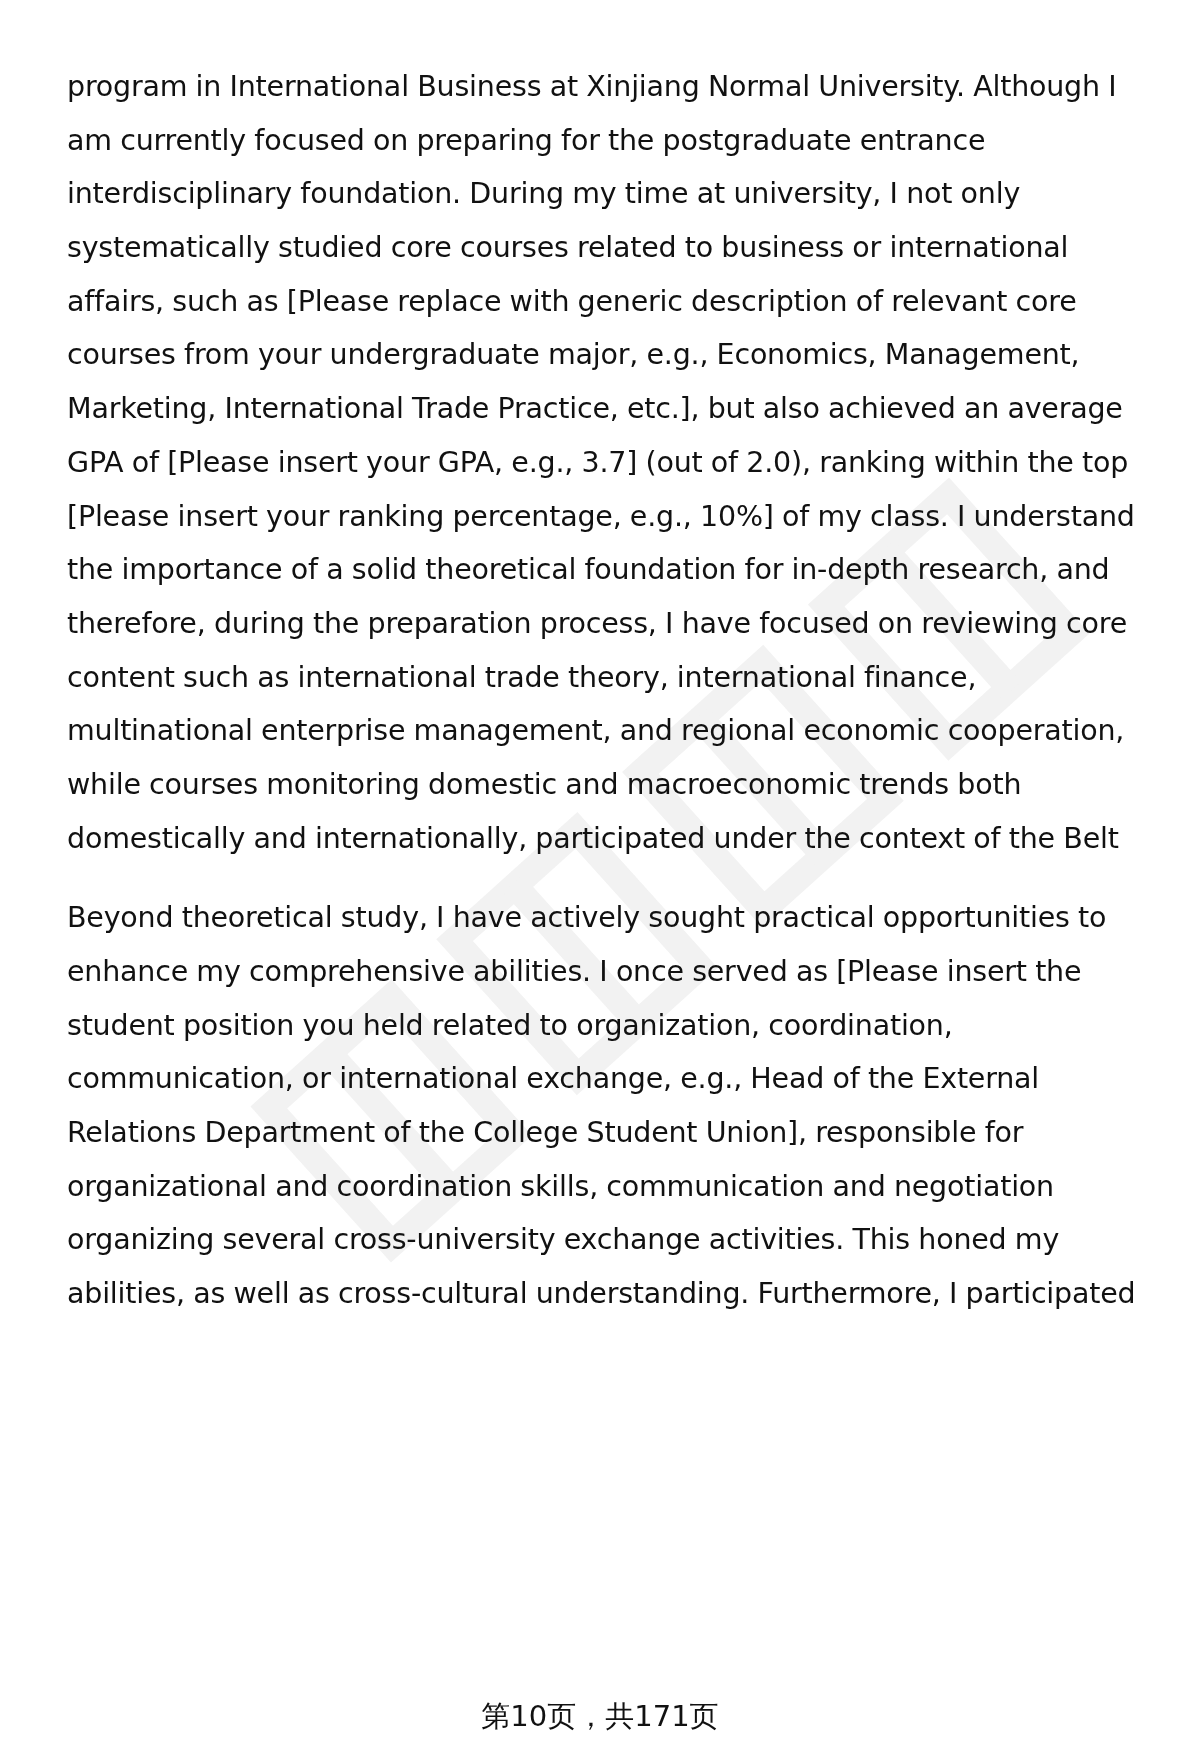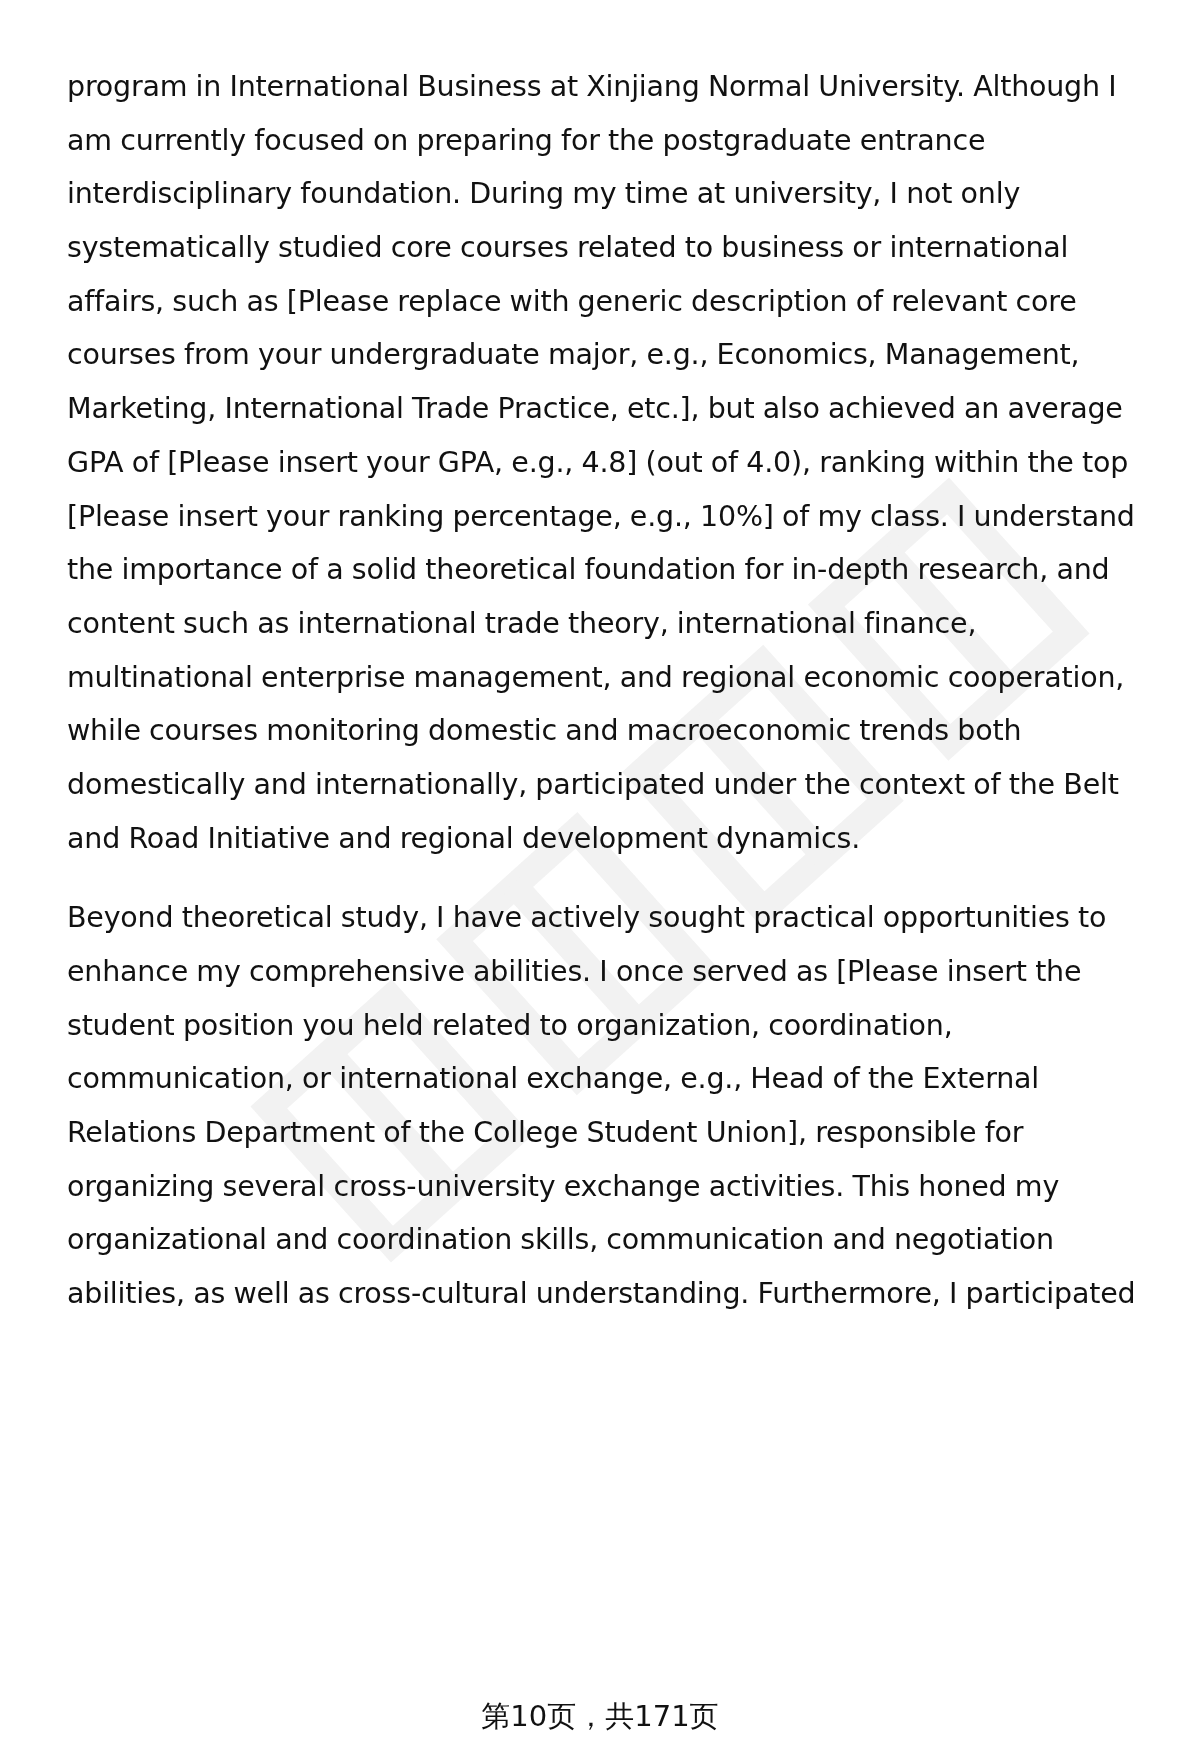--- a/index.html
+++ b/index.html
@@ -99,38 +99,38 @@
 
   <div class="content">
     <p class="paragraph">
       <span class="line">program in International Business at Xinjiang Normal University. Although I</span>
       <span class="line">am currently focused on preparing for the postgraduate entrance</span>
       <span class="line">interdisciplinary foundation. During my time at university, I not only</span>
       <span class="line">systematically studied core courses related to business or international</span>
       <span class="line">affairs, such as [Please replace with generic description of relevant core</span>
       <span class="line">courses from your undergraduate major, e.g., Economics, Management,</span>
       <span class="line">Marketing, International Trade Practice, etc.], but also achieved an average</span>
-      <span class="line">GPA of [Please insert your GPA, e.g., 4.8] (out of 4.0), ranking within the top</span>
+      <span class="line">GPA of [Please insert your GPA, e.g., 3.7] (out of 2.0), ranking within the top</span>
       <span class="line">[Please insert your ranking percentage, e.g., 10%] of my class. I understand</span>
       <span class="line">the importance of a solid theoretical foundation for in-depth research, and</span>
+      <span class="line">therefore, during the preparation process, I have focused on reviewing core</span>
       <span class="line">content such as international trade theory, international finance,</span>
       <span class="line">multinational enterprise management, and regional economic cooperation,</span>
       <span class="line">while courses monitoring domestic and macroeconomic trends both</span>
       <span class="line">domestically and internationally, participated under the context of the Belt</span>
-      <span class="line">and Road Initiative and regional development dynamics.</span>
     </p>
 
     <div class="para-gap"></div>
 
     <p class="paragraph">
       <span class="line">Beyond theoretical study, I have actively sought practical opportunities to</span>
       <span class="line">enhance my comprehensive abilities. I once served as [Please insert the</span>
       <span class="line">student position you held related to organization, coordination,</span>
       <span class="line">communication, or international exchange, e.g., Head of the External</span>
       <span class="line">Relations Department of the College Student Union], responsible for</span>
+      <span class="line">organizational and coordination skills, communication and negotiation</span>
       <span class="line">organizing several cross-university exchange activities. This honed my</span>
-      <span class="line">organizational and coordination skills, communication and negotiation</span>
       <span class="line">abilities, as well as cross-cultural understanding. Furthermore, I participated</span>
     </p>
   </div>
 
   <div class="footer">第10页，共171页</div>
 </div>
 
 </body></html>

